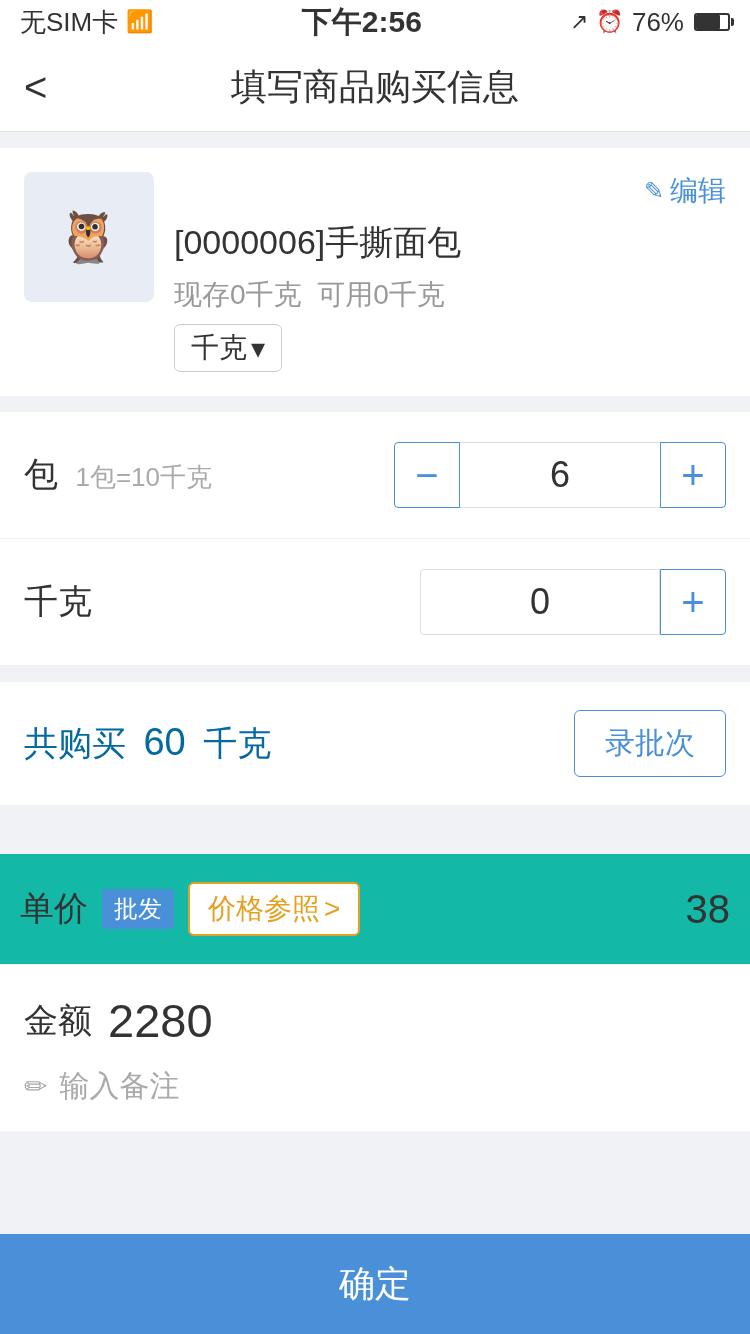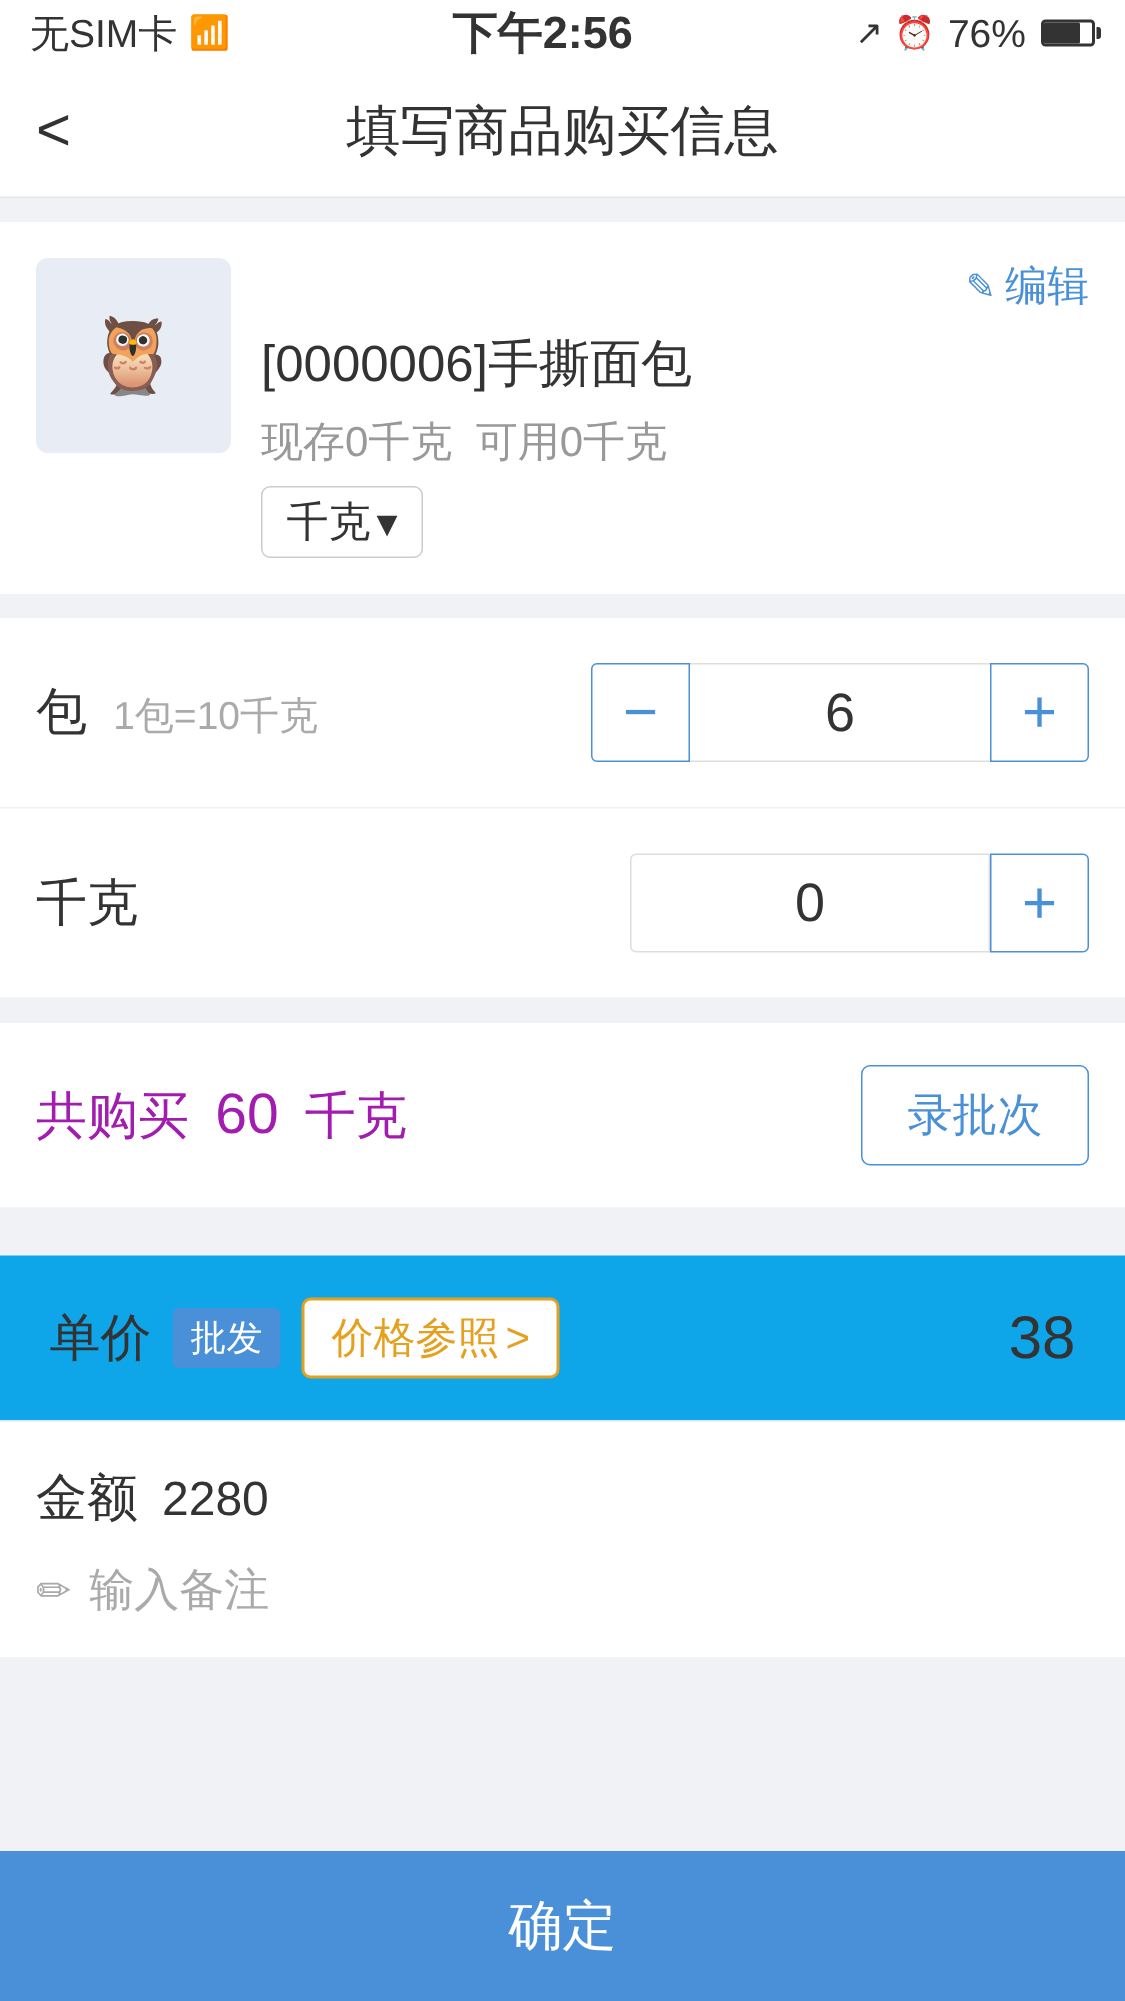--- a/index.html
+++ b/index.html
@@ -213,37 +213,37 @@
     .total-row {
       background: #fff;
       margin-top: 16px;
       padding: 28px 24px;
       display: flex;
       align-items: center;
       justify-content: space-between;
     }
     .total-text {
       font-size: 34px;
-      color: #a21caf;
+      color: #0369a1;
     }
     .batch-btn {
       border: 1px solid #4a90d9;
       border-radius: 6px;
       padding: 12px 30px;
       color: #4a90d9;
       font-size: 30px;
       cursor: pointer;
       background: #fff;
     }
 
     
     .price-section {
-      background: #0ea5e9;
-      margin-top: 16px;
-      padding: 28px 33px;
+      background: #14b8a6;
+      margin-top: 33px;
+      padding: 28px 20px;
     }
     .price-row {
       display: flex;
       align-items: center;
       justify-content: space-between;
     }
     .price-left {
       display: flex;
       align-items: center;
       gap: 14px;
@@ -281,21 +281,21 @@
       padding: 28px 24px 24px;
       border-top: 1px solid #f0f0f0;
     }
     .amount-row {
       display: flex;
       align-items: center;
       gap: 16px;
       margin-bottom: 18px;
     }
     .amount-label { font-size: 34px; color: #333; }
-    .amount-value { font-size: 32px; color: #333; font-weight: 500; }
+    .amount-value { font-size: 47px; color: #333; font-weight: 500; }
     .note-row {
       display: flex;
       align-items: center;
       gap: 12px;
       color: #aaa;
       font-size: 30px;
     }
     .note-icon { font-size: 28px; }
 
     

